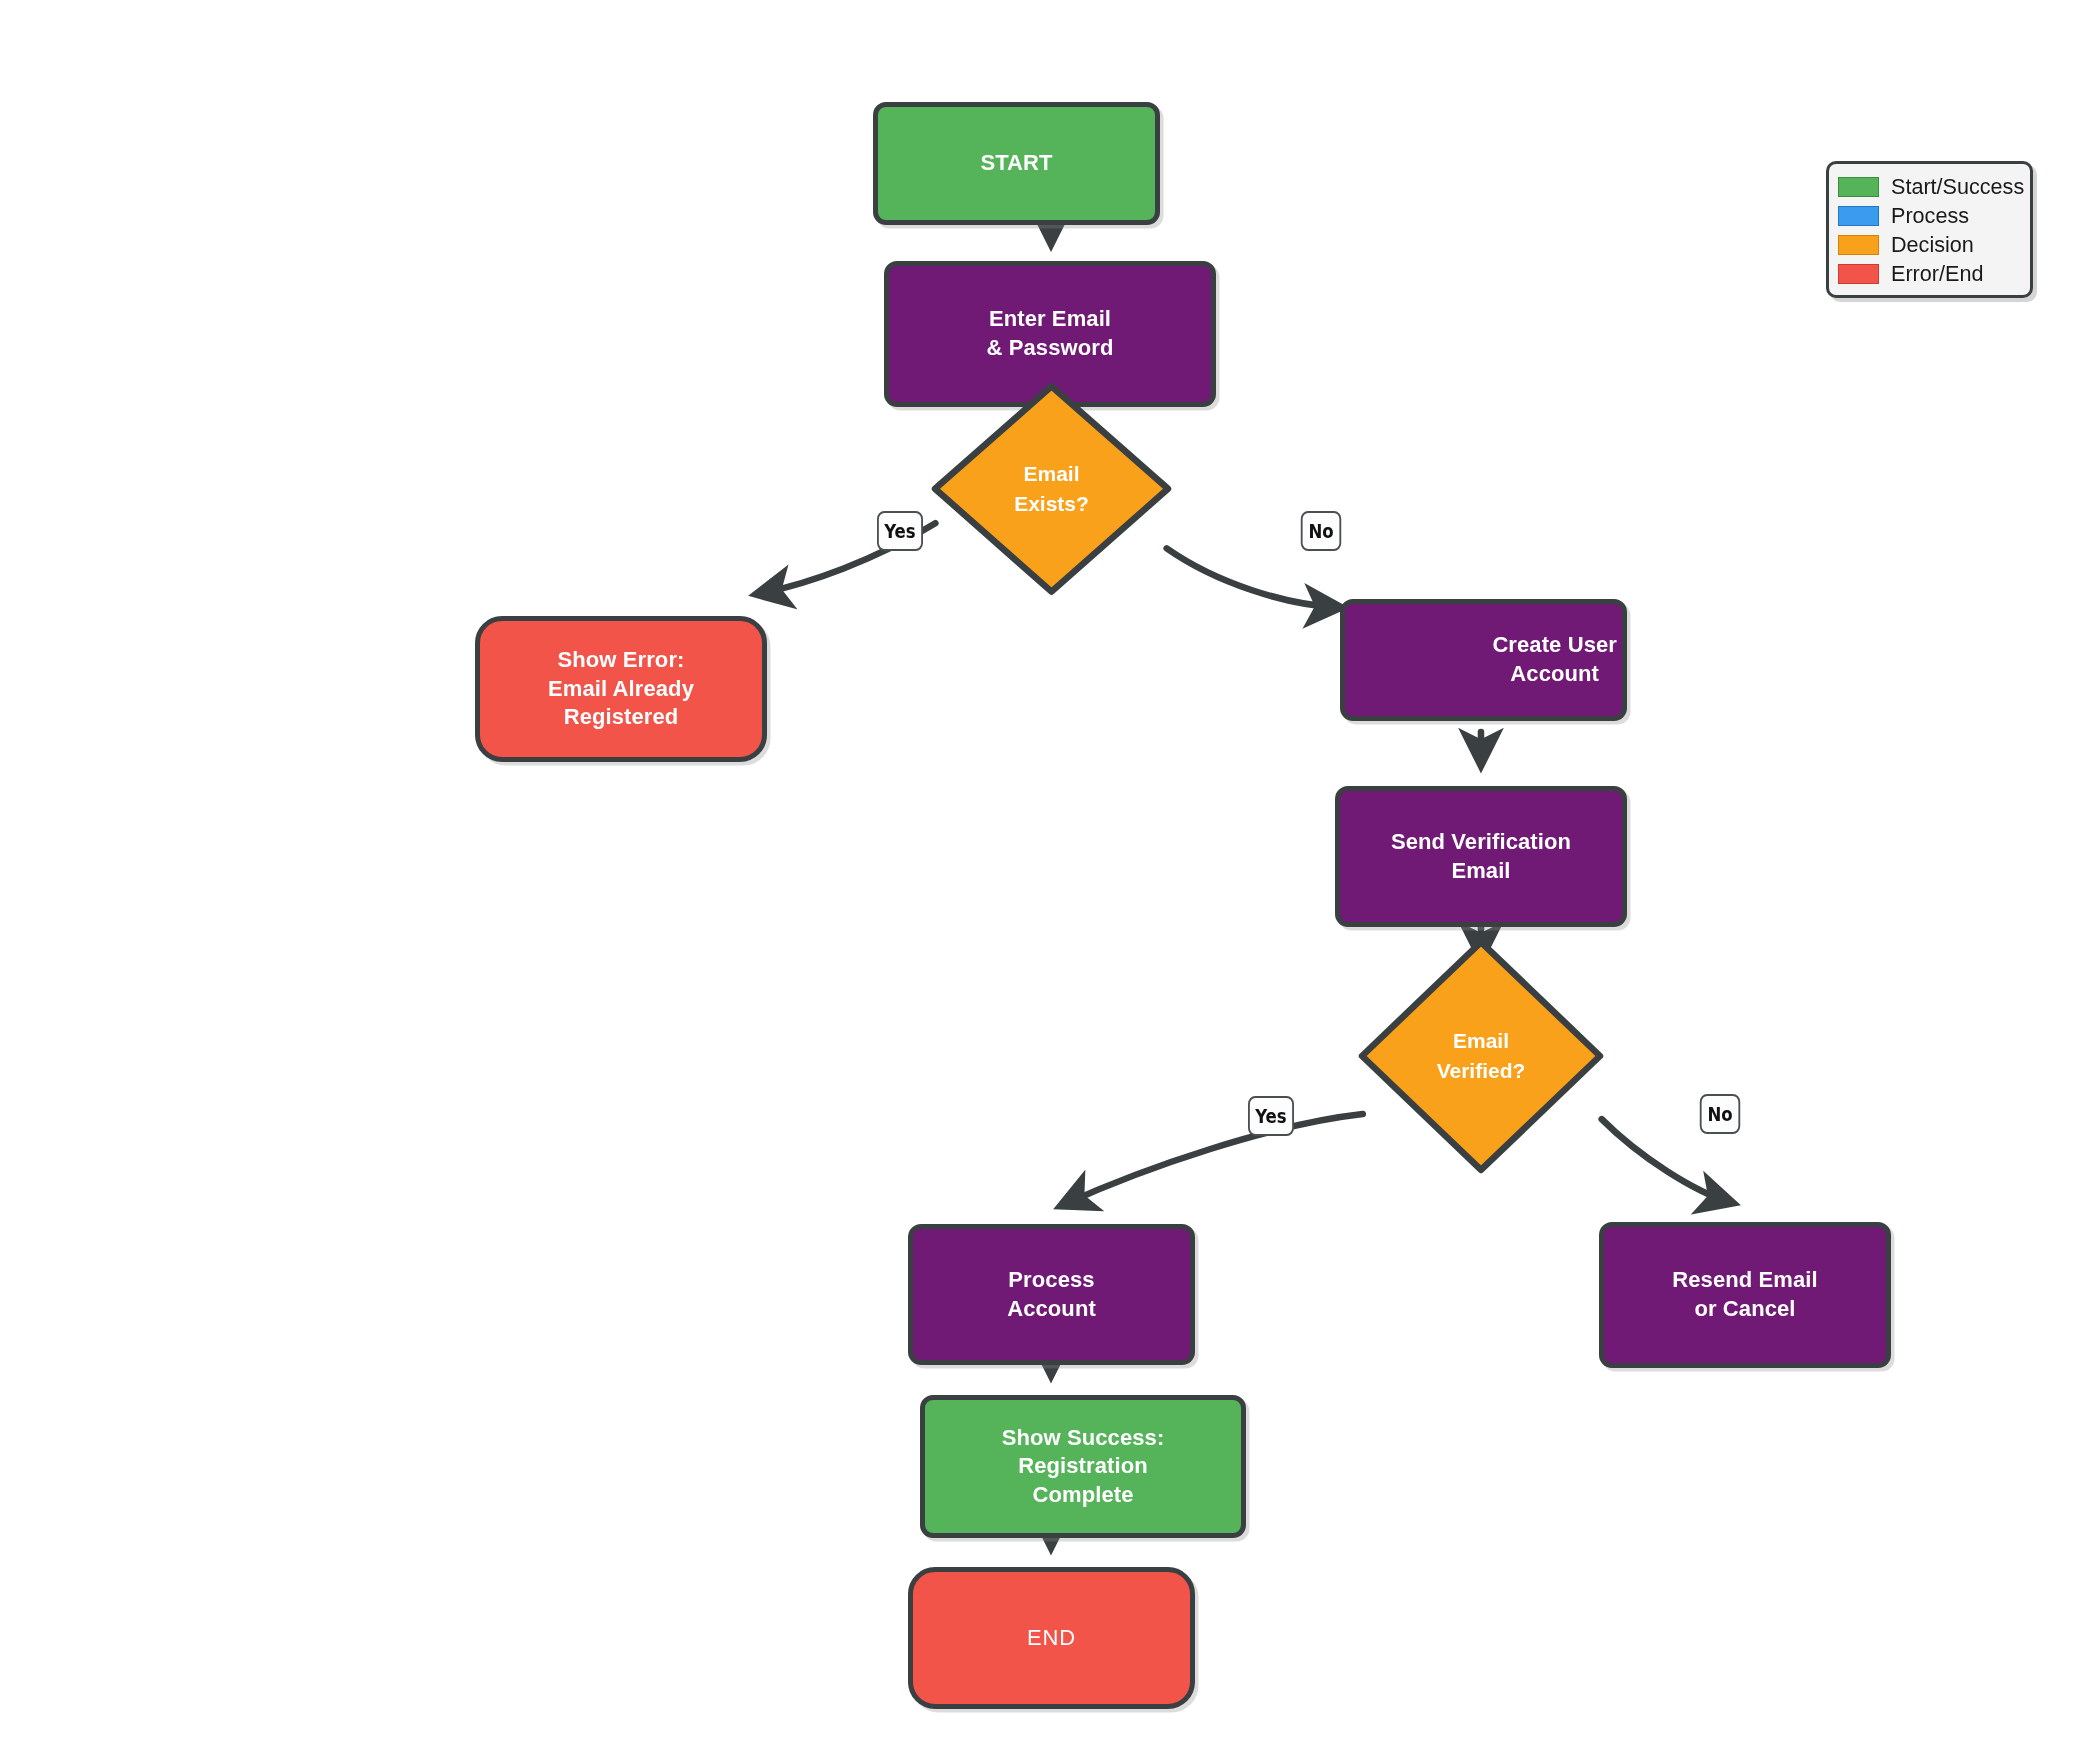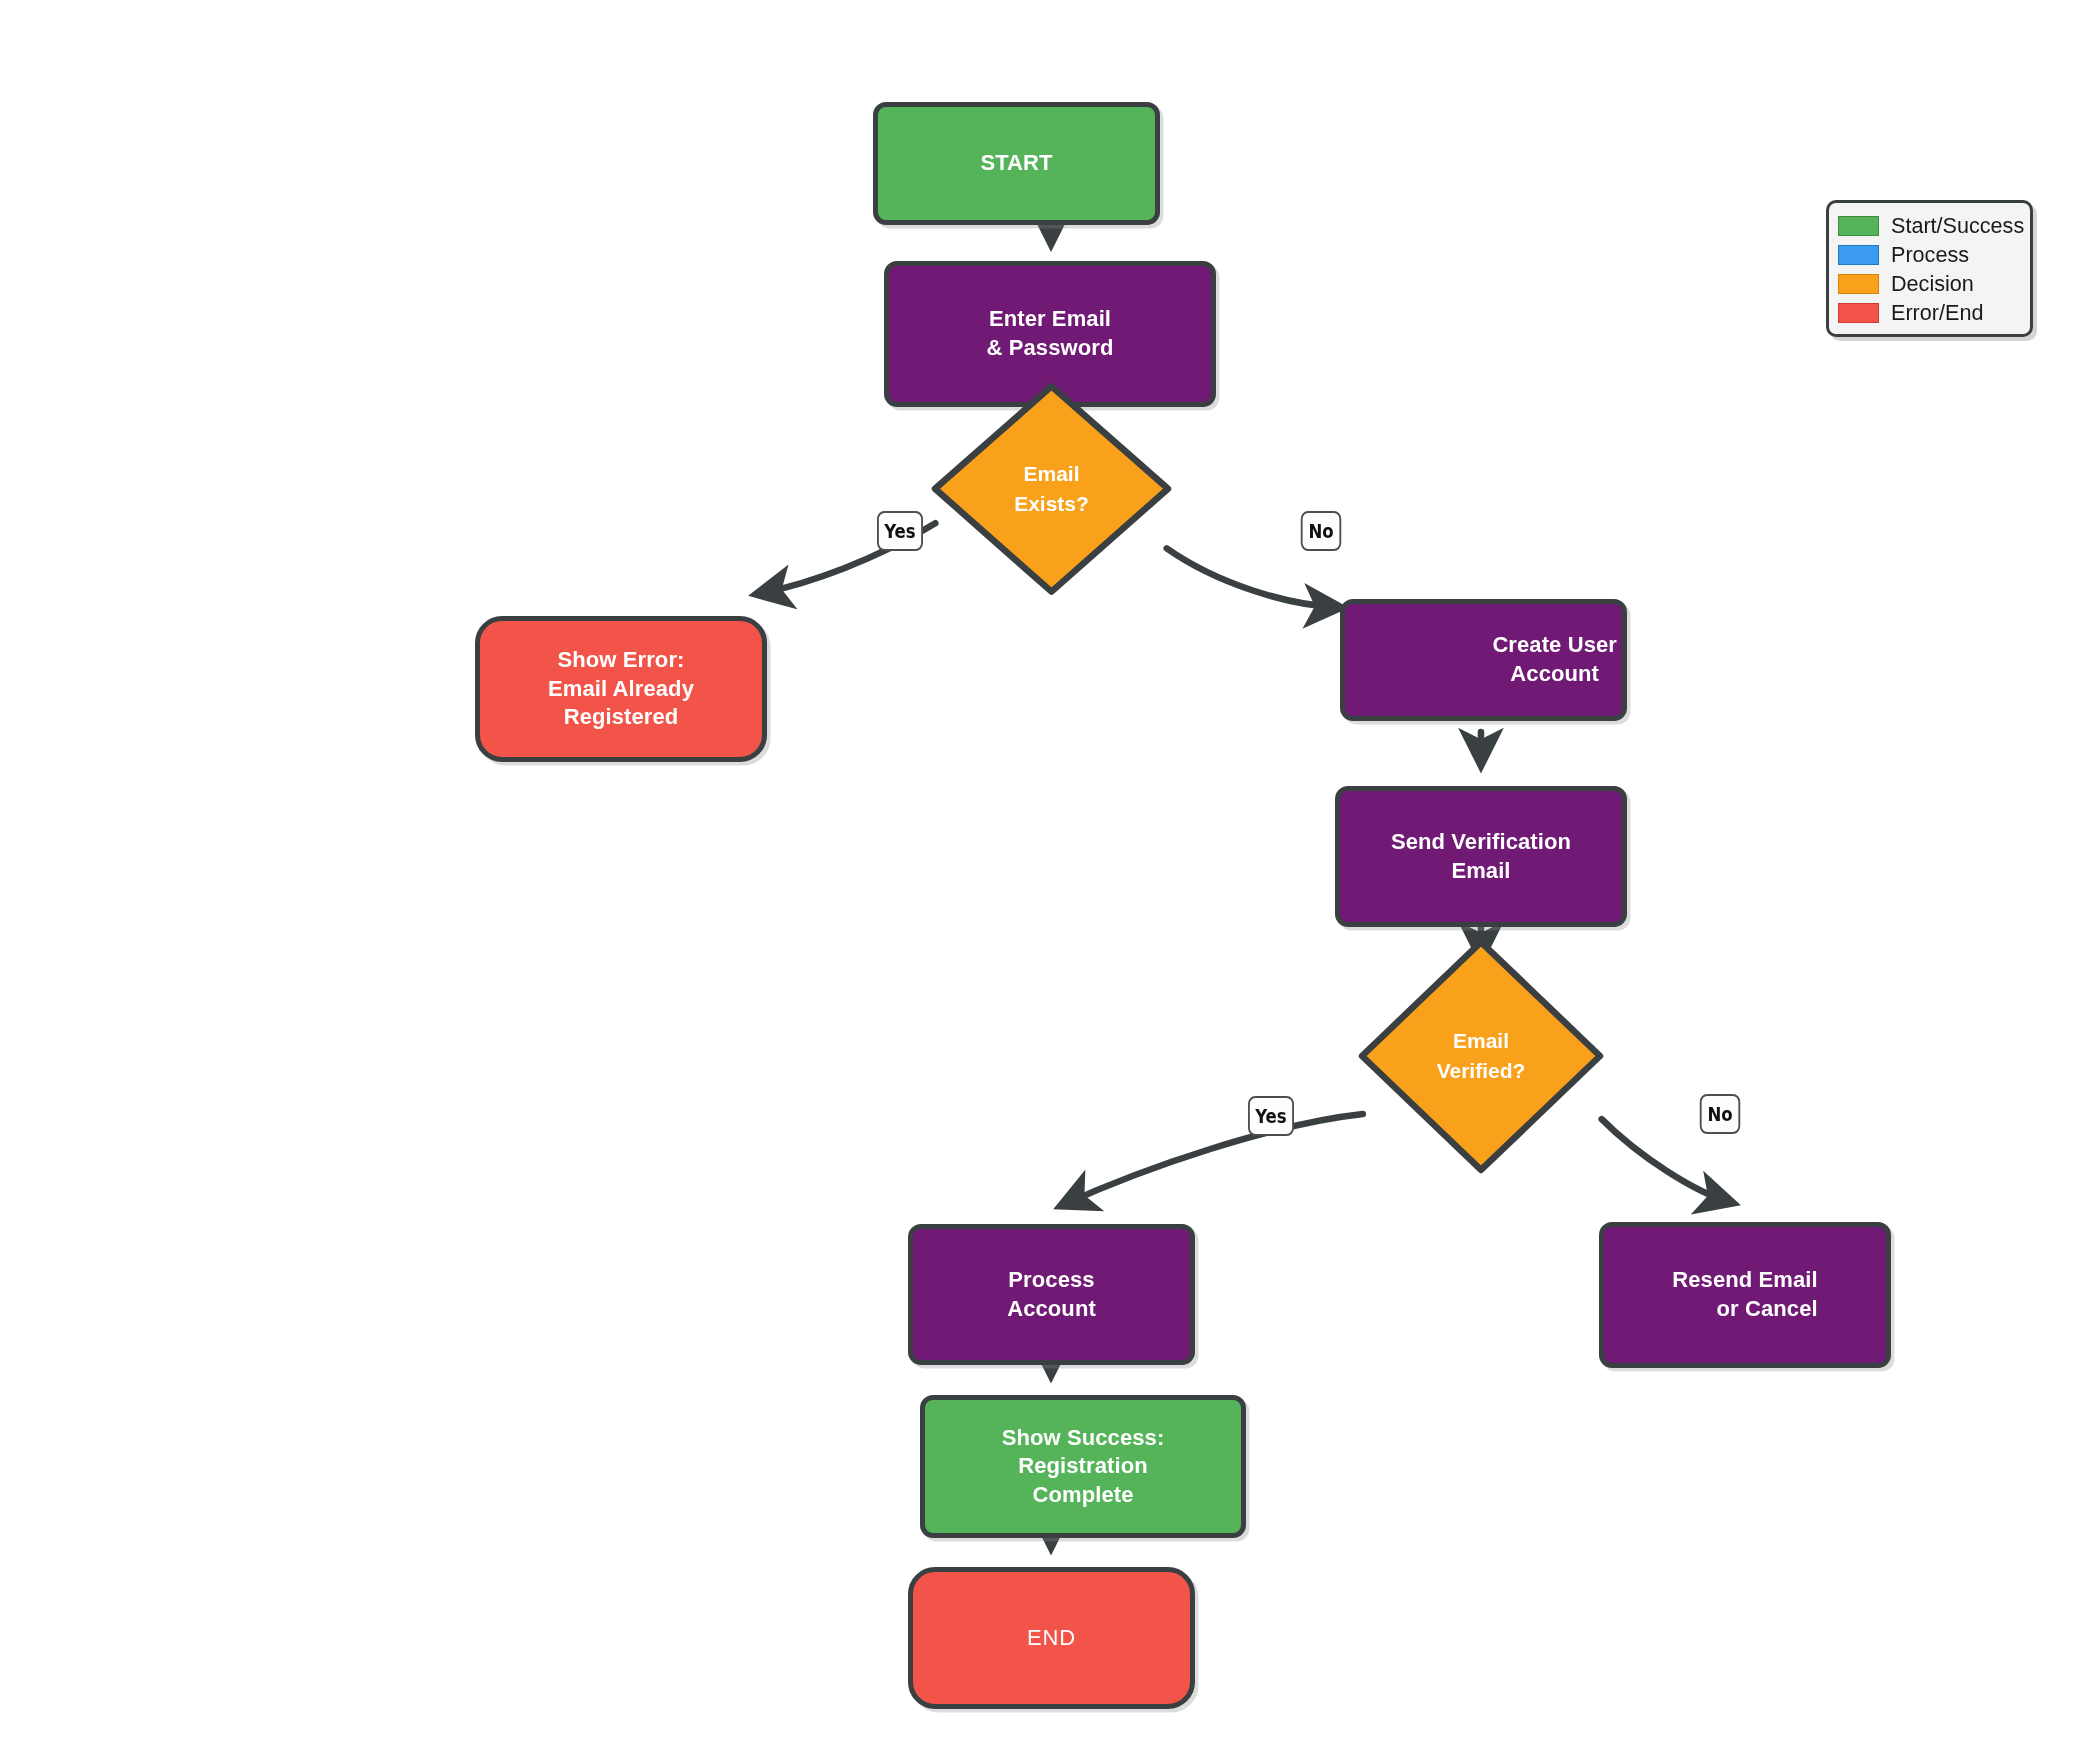--- a/index.html
+++ b/index.html
@@ -114,21 +114,20 @@
     position: absolute;
     left: 1826px;
     top: 161px;
     width: 207px;
     padding: 8px 9px 7px 9px;
     background: #f4f4f4;
     border: 3.5px solid #3a3f42;
     border-radius: 10px;
     box-shadow: 4px 4px 0 rgba(150,150,150,0.40);
     box-sizing: border-box;
-    margin-top: 39px;
   }
   .legend-row {
     display: flex;
     align-items: center;
     height: 29px;
   }
   .legend-swatch {
     width: 39px;
     height: 18px;
     margin-right: 12px;
@@ -218,21 +217,21 @@
     </svg>
     <div class="diamond-label" style="white-space:pre-line;">Email
 Verified?</div>
   </div>
 
   <div class="node blue" style="left:908px; top:1202px; width:287px; height:141px; white-space:pre-line;">
     <span class="label">Process
 Account</span>
   </div>
 
-  <div class="node blue" style="left:1599px; top:1200px; width:292px; height:146px; white-space:pre-line;text-align:right;">
+  <div class="node blue" style="left:1599px; top:1200px; width:292px; height:146px; white-space:pre-line;">
     <span class="label">Resend Email
 or Cancel</span>
   </div>
 
   <div class="node green" style="left:920px; top:1373px; width:326px; height:143px; white-space:pre-line;">
     <span class="label">Show Success:
 Registration
 Complete</span>
   </div>
 

